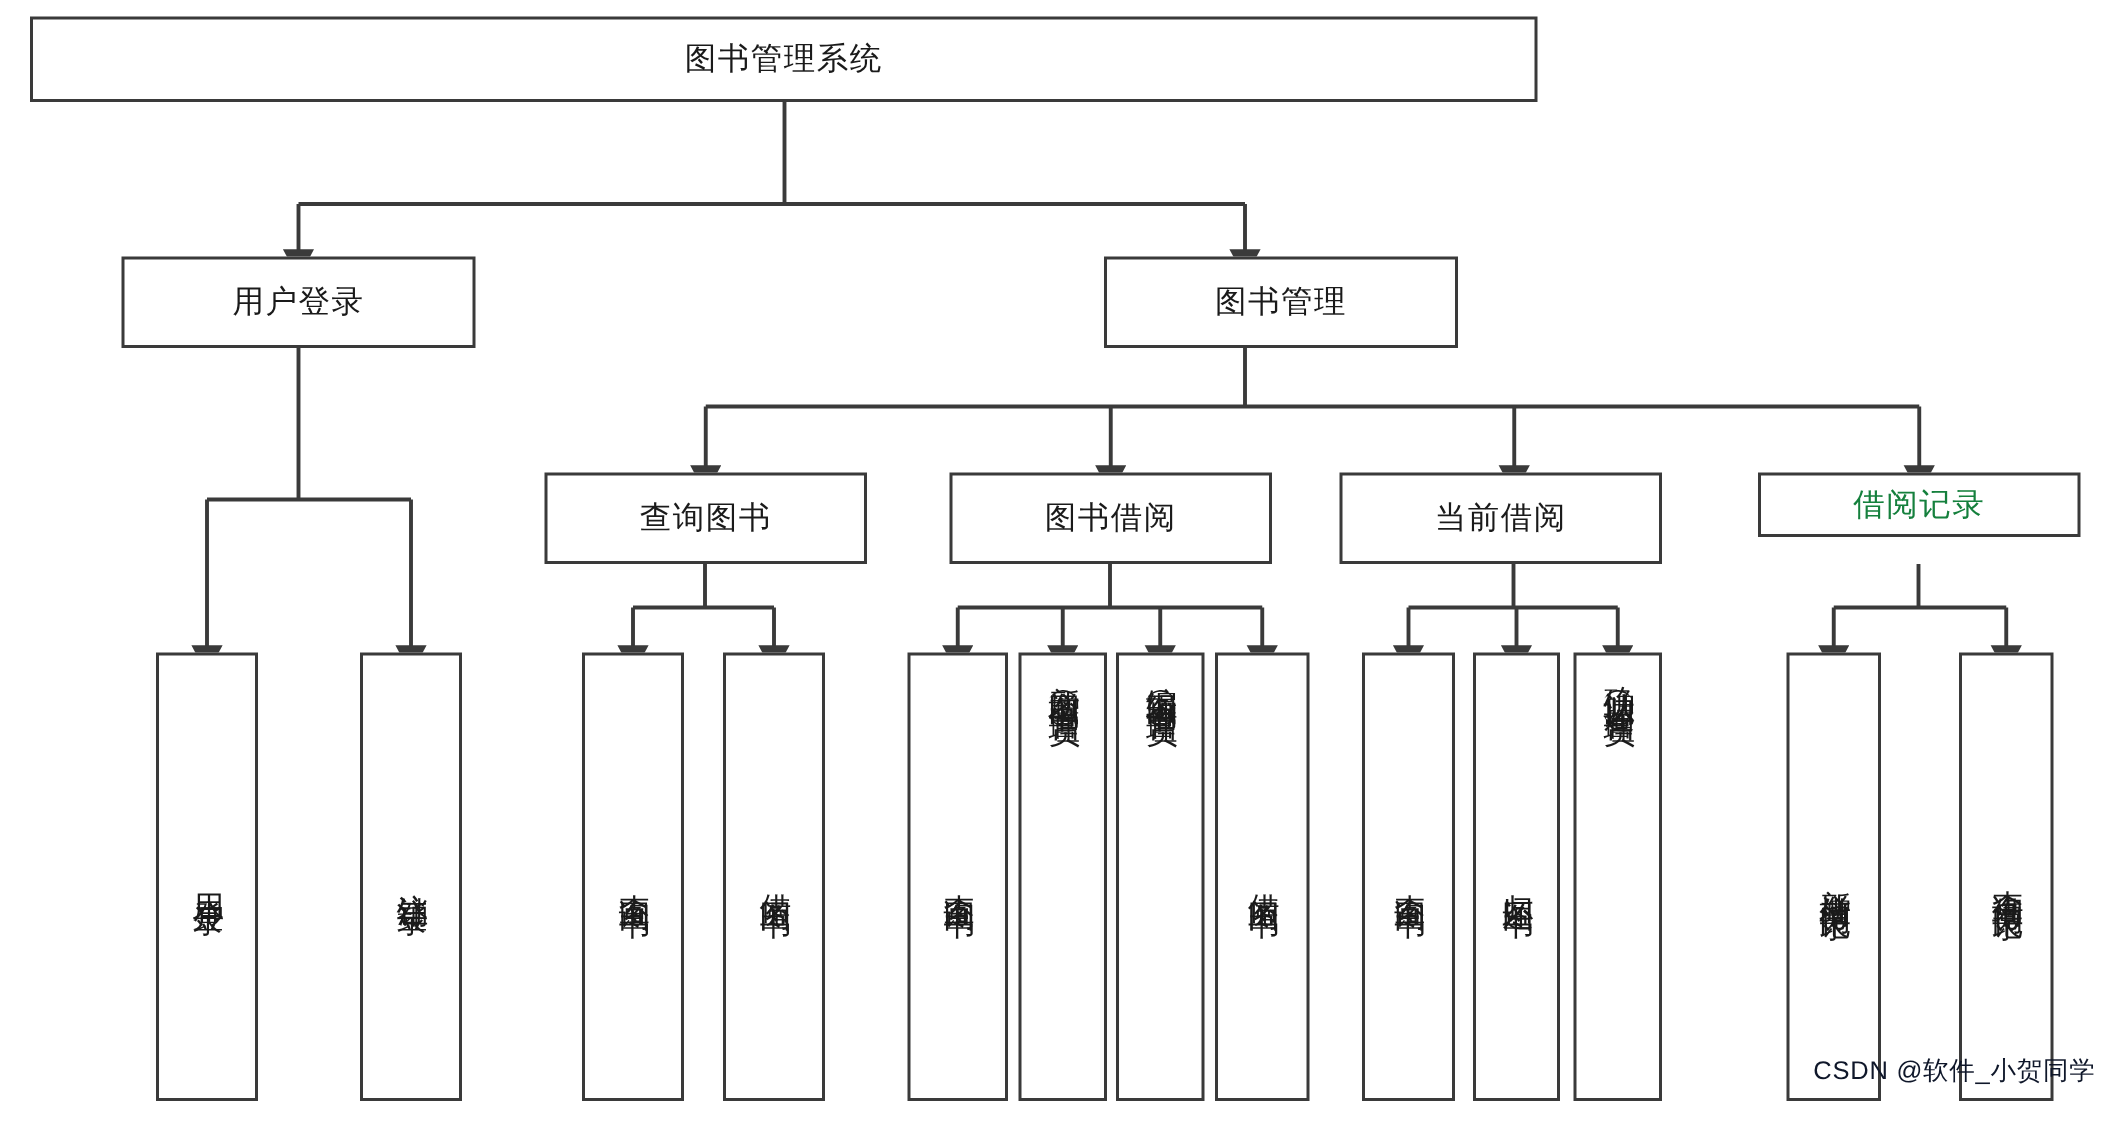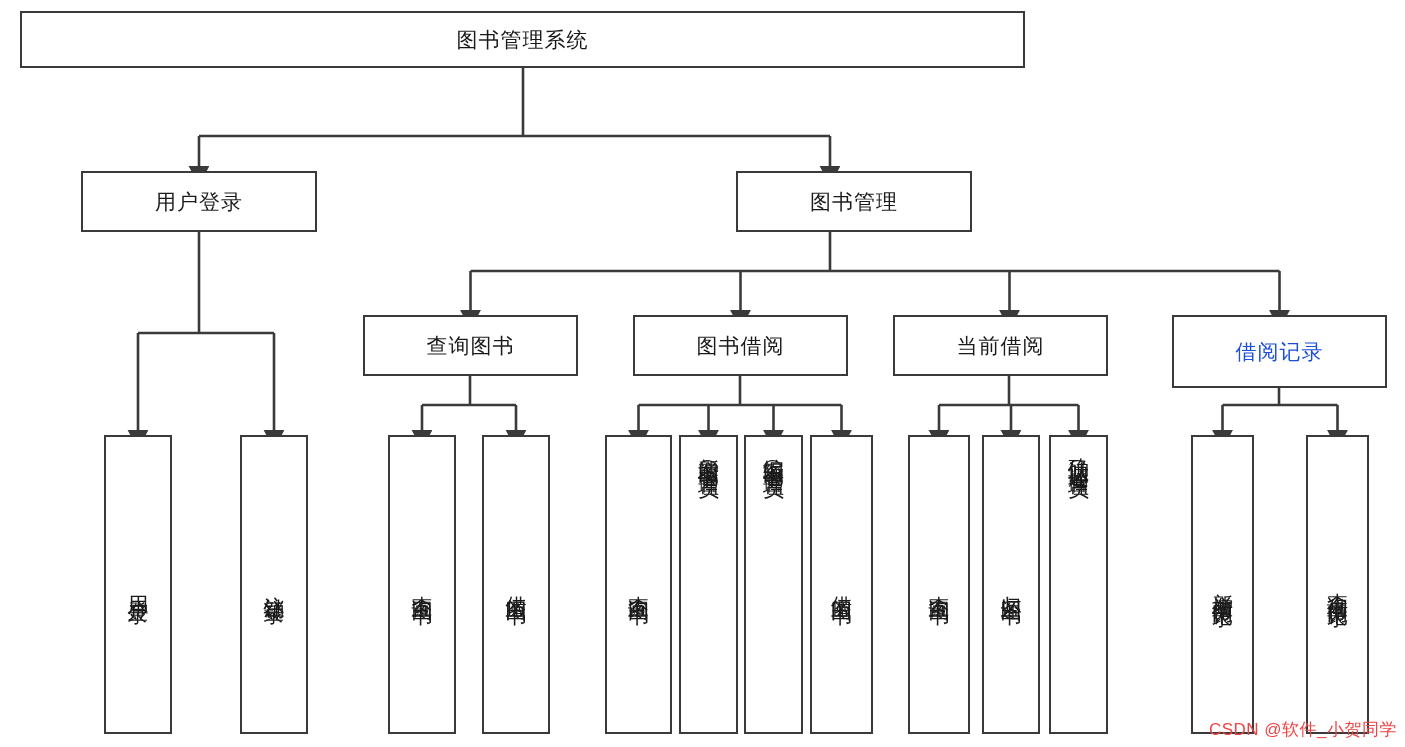--- a/index.html
+++ b/index.html
@@ -32,23 +32,23 @@
     font-size:21px;
     letter-spacing:3px;
     line-height:1.15;
     padding:4px 0;
   }
   .node.vert.topalign{ justify-content:flex-start; }
 
   .watermark{
     position:absolute;
     right:8px;
-    bottom:6px;
+    bottom:22px;
     font-size:17px;
-    color:#ef4444;
+    color:#0f172a;
     white-space:nowrap;
     letter-spacing:0.5px;
     pointer-events:none;
   }
   line,path,polygon{shape-rendering:geometricPrecision;}
 </style>
 </head>
 <body>
 
 <svg id="canvas" viewBox="0 0 1405 747" xmlns="http://www.w3.org/2000/svg">
@@ -106,21 +106,21 @@
     </div>
     <div class="node horiz" style="left: 363px; top: 315px; width: 215px; height: 61px; border-color: rgb(58, 58, 58); background: rgb(255, 255, 255); color: rgb(26, 26, 26);">
       <span>查询图书</span>
     </div>
     <div class="node horiz" style="left: 633px; top: 315px; width: 215px; height: 61px; border-color: rgb(58, 58, 58); background: rgb(255, 255, 255); color: rgb(26, 26, 26);">
       <span>图书借阅</span>
     </div>
     <div class="node horiz" style="left: 893px; top: 315px; width: 215px; height: 61px; border-color: rgb(58, 58, 58); background: rgb(255, 255, 255); color: rgb(26, 26, 26);">
       <span>当前借阅</span>
     </div>
-    <div class="node horiz" style="left: 1172px; top: 315px; width: 215px; height: 73px; border-color: rgb(58, 58, 58); background: rgb(255, 255, 255); color: #1d4ed8;">
+    <div class="node horiz" style="left: 1172px; top: 315px; width: 215px; height: 43px; border-color: rgb(58, 58, 58); background: rgb(255, 255, 255); color: #15803d;">
       <span>借阅记录</span>
     </div>
     <div class="node vert" style="left: 104px; top: 435px; width: 68px; height: 299px; border-color: rgb(58, 58, 58); background: rgb(255, 255, 255); color: rgb(26, 26, 26);">
       <span>用户登录</span>
     </div>
     <div class="node vert" style="left: 240px; top: 435px; width: 68px; height: 299px; border-color: rgb(58, 58, 58); background: rgb(255, 255, 255); color: rgb(26, 26, 26);">
       <span>注销登录</span>
     </div>
     <div class="node vert" style="left: 388px; top: 435px; width: 68px; height: 299px; border-color: rgb(58, 58, 58); background: rgb(255, 255, 255); color: rgb(26, 26, 26);">
       <span>查询图书</span>

